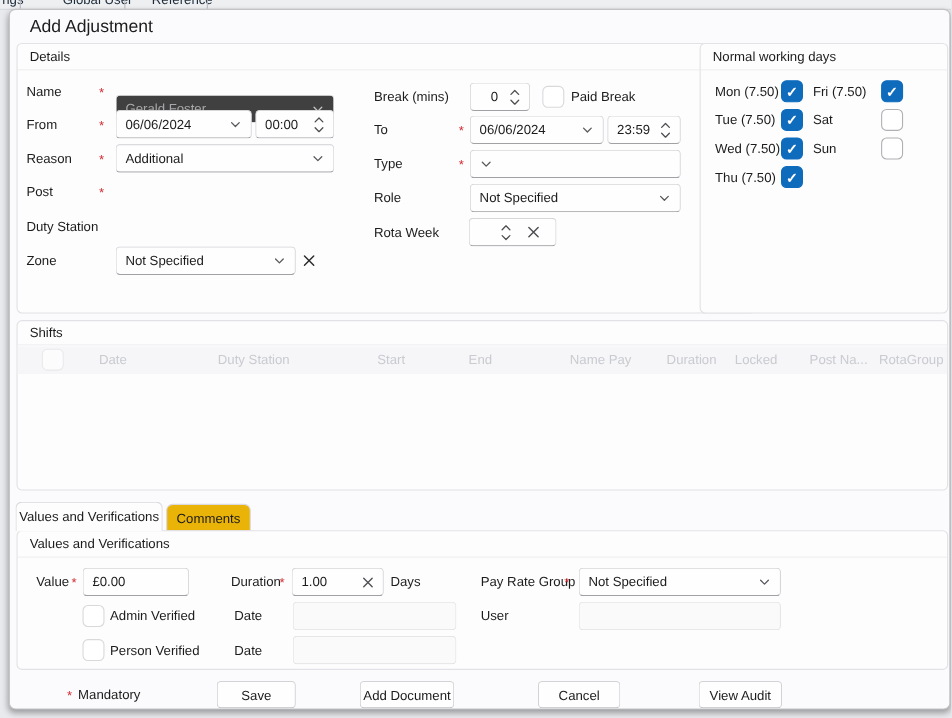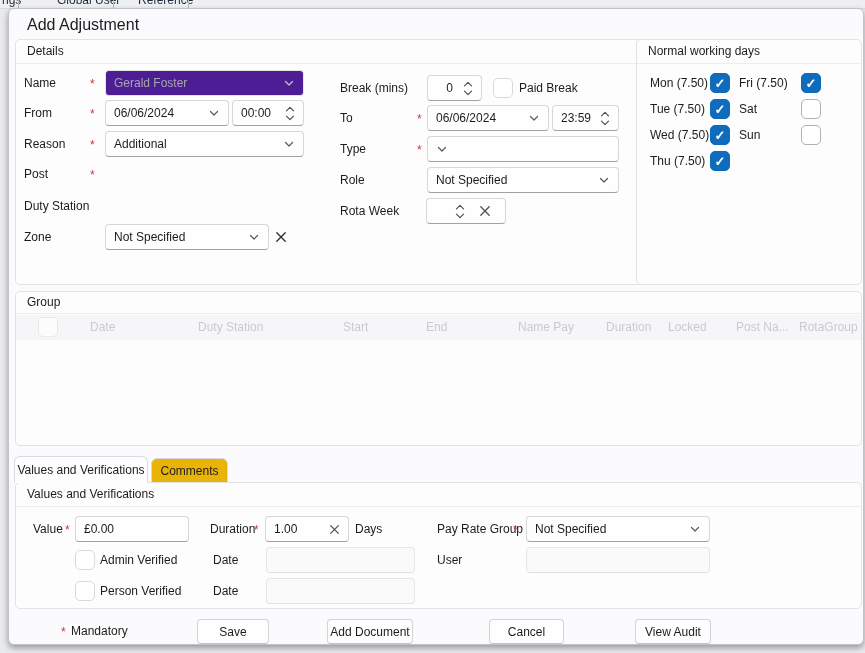--- a/index.html
+++ b/index.html
@@ -18,21 +18,21 @@
   .grp { position:absolute; background:#fdfdfe; border:1px solid #e2e1e6; border-radius:5px; }
   .grp-title { height:24px; line-height:23px; padding-left:11px; border-bottom:1px solid #eeedf1; font-size:12px; color:#1c1c1c; }
   .grp-body { position:absolute; left:0; right:0; top:24px; bottom:0; }
 
   .lbl { position:absolute; font-size:12px; color:#1c1c1c; height:26px; line-height:26px; white-space:nowrap; }
   .req { position:absolute; font-size:12px; color:#D13438; height:26px; line-height:28px; }
 
   .ctl { position:absolute; height:26px; background:#fefeff; border:1px solid #d7d7da; border-bottom-color:#a0a0a5; border-radius:4px; display:flex; align-items:center; padding:0 8px; font-size:12px; color:#1c1c1c; }
   .ctl .val { flex:1; white-space:nowrap; overflow:hidden; }
   .ctl .val.center { text-align:center; }
-  .ctl.disabled { border-color:#e5e5e8; border-bottom-color:#e0e0e3; color:#a8a8aa; background:#4c1d95; }
+  .ctl.disabled { border-color:#e5e5e8; border-bottom-color:#e0e0e3; color:#a8a8aa; background:#404040;margin-top:16px; }
   .ctl.disabled .chev { color:#c6c6c9; }
   .ctl.focusline { border-bottom:2px solid #005FB8; }
   .ctl.field-disabled { background:#fafafb; border-color:#e6e6e9; border-bottom-color:#e2e2e5; }
   .chev { color:#5a5a5e; flex:none; }
 
   .sbtn { border:0; background:none; padding:0; line-height:0; cursor:pointer; color:#4f4f53; }
   .spin-btns { display:flex; flex-direction:column; gap:3px; margin-left:auto; align-items:center; flex:none; }
   .iconbtn { position:absolute; border:0; background:none; padding:0; line-height:0; cursor:pointer; color:#2c2c2e; }
 
   .checkbox { position:absolute; width:20px; height:20px; background:#fff; border:1px solid #b0b0b4; border-radius:5px; cursor:pointer; }
@@ -210,21 +210,21 @@
         <span class="checkbox checked" style="left:73px;top:61px"></span>
         <span class="lbl" style="left:102px;top:58px">Sun</span>
         <span class="checkbox" style="left:164px;top:61px"></span>
 
         <span class="lbl" style="left:13px;top:84px">Thu (7.50)</span>
         <span class="checkbox checked" style="left:73px;top:87px"></span>
       </div>
     </div>
 
     <div class="grp" style="left:6px;top:282px;width:847px;height:155px">
-      <div class="grp-title" style="height:22px;line-height:21px">Group</div>
+      <div class="grp-title" style="height:22px;line-height:21px">Shifts</div>
       <div class="thead">
         <span class="checkbox dim" style="left:22px;top:2px"></span>
         <span class="th" style="left:74px">Date</span>
         <span class="th" style="left:182px">Duty Station</span>
         <span class="th" style="left:327px">Start</span>
         <span class="th" style="left:410px">End</span>
         <span class="th" style="left:502px">Name Pay</span>
         <span class="th" style="left:590px">Duration</span>
         <span class="th" style="left:652px">Locked</span>
         <span class="th" style="left:720px">Post Na...</span>
@@ -239,21 +239,21 @@
     <div class="tab" style="left:142px;top:449px;width:77px;height:25px">
       <span>Comments</span>
     </div>
 
     <div class="grp" style="left:6px;top:473px;width:847px;height:127px;z-index:2">
       <div class="grp-title">Values and Verifications</div>
       <div class="grp-body">
 
         <span class="lbl" style="left:17px;top:9px">Value</span>
         <span class="req" style="left:49px;top:9px">*</span>
-        <div class="ctl" style="left:59px;top:9px;width:114px">
+        <div class="ctl" style="left:59px;top:9px;width:97px">
           <span class="val">£0.00</span>
         </div>
 
         <span class="lbl" style="left:194px;top:9px">Duration</span>
         <span class="req" style="left:238px;top:9px">*</span>
         <div class="ctl" style="left:249px;top:9px;width:84px">
           <span class="val">1.00</span>
           <button class="sbtn"><svg width="11" height="11" viewBox="0 0 10 10">
                 <path d="M1.5 1.5 8.5 8.5 M8.5 1.5 1.5 8.5" stroke="currentColor" stroke-width="1.1" stroke-linecap="round"></path>
               </svg></button>

